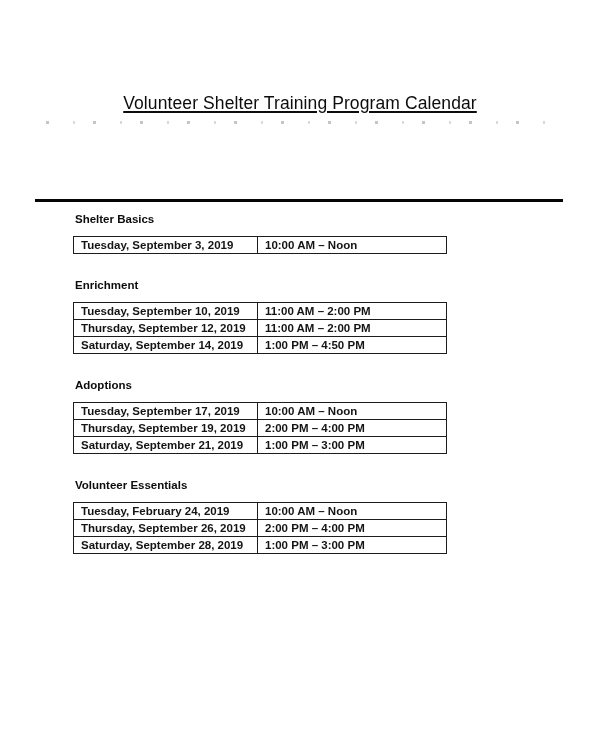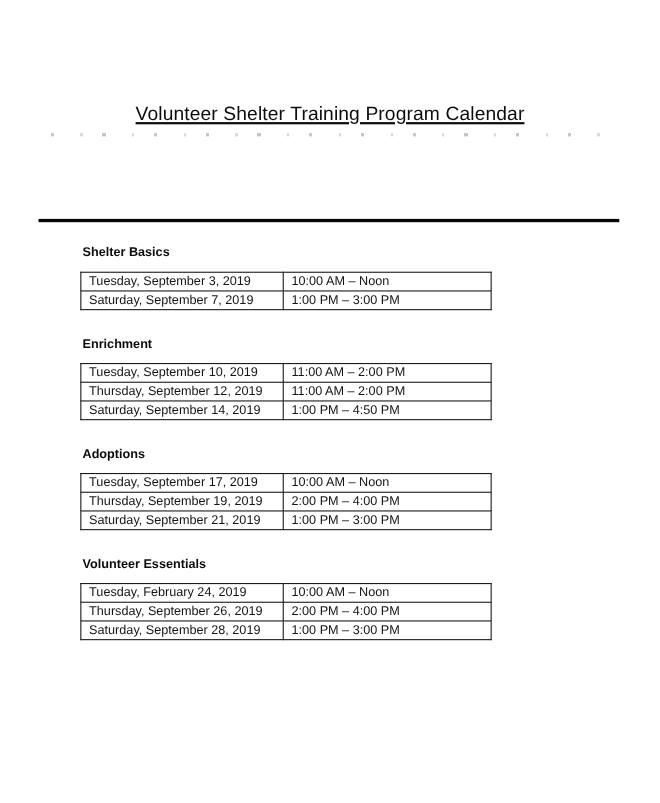--- a/index.html
+++ b/index.html
@@ -44,21 +44,21 @@
     left: 35px;
     width: 528px;
     height: 3px;
     background: #060606;
   }
   .content {
     position: absolute;
     top: 213px;
     left: 73px;
   }
-  .section { margin-bottom: 25px; margin-top: 11px; }
+  .section { margin-bottom: 25px; }
   .section-heading {
     font-size: 11.5px;
     font-weight: 700;
     color: #0c0c0c;
     margin: 0 0 10px 2px;
     line-height: 13px;
   }
   table.schedule {
     border-collapse: collapse;
     table-layout: fixed;
@@ -67,20 +67,21 @@
   table.schedule td {
     border: 1px solid #1c1c1c;
     height: 16px;
     font-size: 11.5px;
     color: #141414;
     padding: 0 0 0 7px;
     vertical-align: middle;
     line-height: 16px;
     white-space: nowrap;
     overflow: hidden;
+    font-weight: bold;
   }
   td.date-cell { width: 176px; }
   td.time-cell { width: 181px; }
 </style>
 </head>
 <body>
 
 <div class="page-title">Volunteer Shelter Training Program Calendar</div>
 
 <div class="ghost-line"></div>
@@ -89,24 +90,20 @@
 
 <div class="content">
 
   <div class="section">
     <div class="section-heading">Shelter Basics</div>
     <table class="schedule">
       <tbody>
         <tr>
           <td class="date-cell">Tuesday, September 3, 2019</td>
           <td class="time-cell">10:00 AM – Noon</td>
-        </tr>
-        <tr>
-          <td class="date-cell">Saturday, September 7, 2019</td>
-          <td class="time-cell">1:00 PM – 3:00 PM</td>
         </tr>
       </tbody>
     </table>
   </div>
 
   <div class="section">
     <div class="section-heading">Enrichment</div>
     <table class="schedule">
       <tbody>
         <tr>

